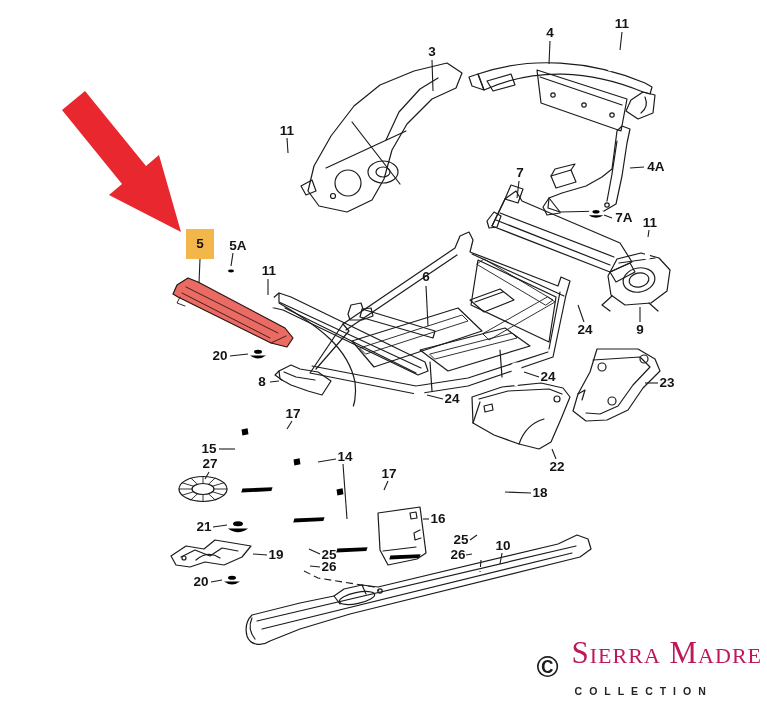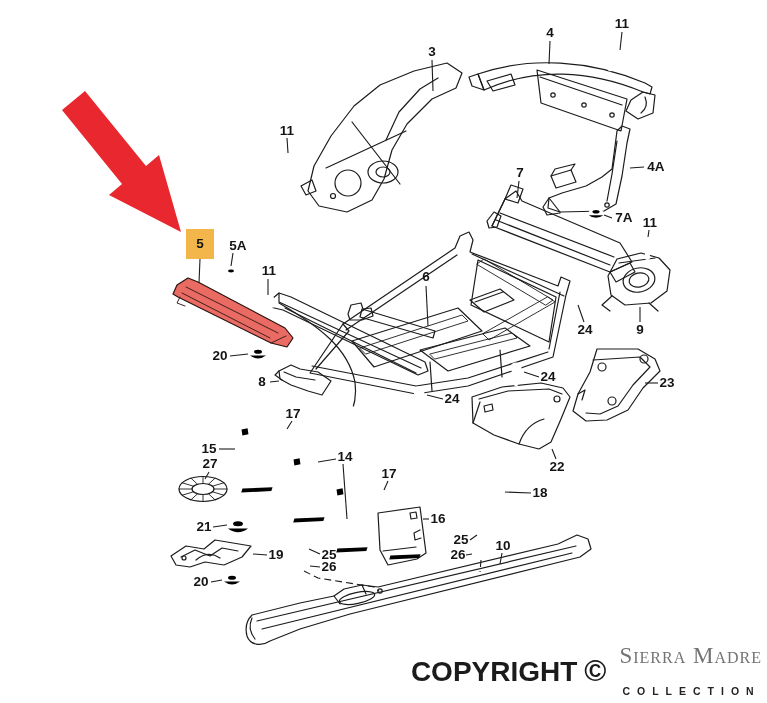--- a/index.html
+++ b/index.html
@@ -17,21 +17,21 @@
   .leader{fill:none;stroke:#1c1c1c;stroke-width:1.1;}
   .leader.dashed{stroke-dasharray:7 4;}
   .rail-inner{stroke:#42201c;stroke-width:1;fill:none;stroke-linecap:round;}
   .footer{position:absolute;right:5px;bottom:6px;display:flex;
      align-items:center;gap:13px;color:#1b1b1b;}
   .copyright{display:flex;align-items:center;gap:7px;
      font-weight:bold;font-size:28px;letter-spacing:0;}
   .csym{font-size:30px;font-weight:bold;transform:translateY(-1px);}
   .brand{display:flex;flex-direction:column;align-items:flex-start;}
   .brand-name{font-family:"Liberation Serif",serif;font-variant:small-caps;
-     font-size:23px;line-height:0.85;letter-spacing:1px;color:#737373;}
+     font-size:31px;line-height:0.85;letter-spacing:1px;color:#be185d;}
   .brand-sub{font-size:10.5px;font-weight:bold;letter-spacing:7px;
      margin-top:19px;padding-left:3px;color:#232323;}
 </style>
 </head>
 <body>
 
 <svg id="stage" viewBox="0 0 767 703">
   <defs>
     <pattern id="stip" width="6" height="6" patternUnits="userSpaceOnUse" patternTransform="rotate(18)">
       <circle cx="1.5" cy="1.5" r="0.75" fill="#1c1c1c"></circle>
@@ -378,20 +378,19 @@
       <text x="329" y="567" class="callout">26</text>
       <text x="461" y="540" class="callout">25</text>
       <text x="458" y="555" class="callout">26</text>
       <text x="503" y="546" class="callout">10</text>
       <text x="201" y="582" class="callout">20</text>
     </g>
 </svg>
 
 <div class="footer">
   <div class="copyright">
-    <span>COPYRIGHT</span>
     <span class="csym">©</span>
   </div>
   <div class="brand">
     <div class="brand-name">Sierra Madre</div>
     <div class="brand-sub">COLLECTION</div>
   </div>
 </div>
 
 </body></html>

